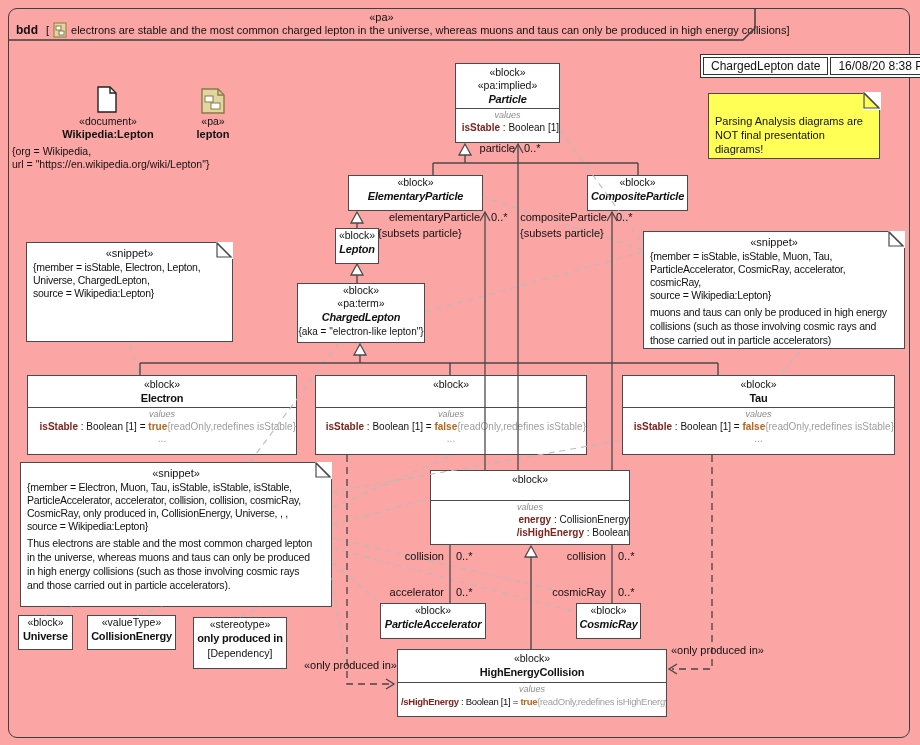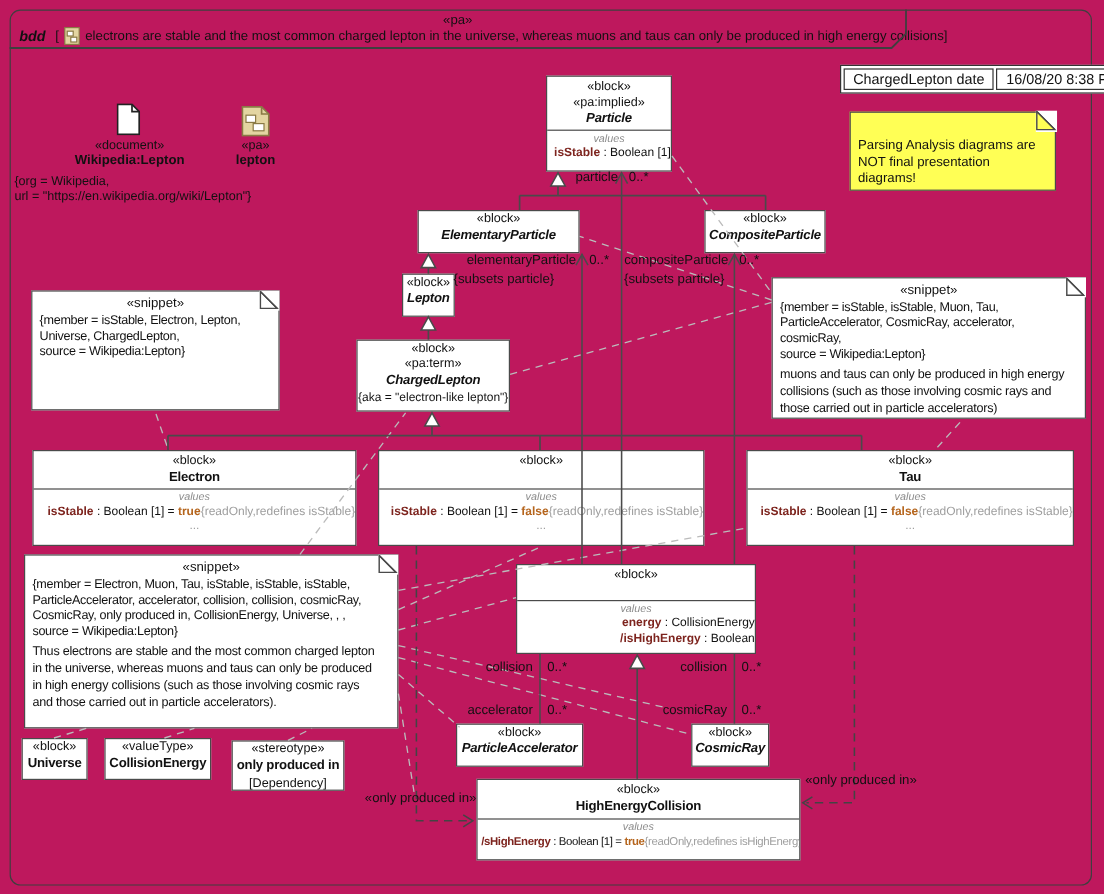--- a/index.html
+++ b/index.html
@@ -1,27 +1,27 @@
 <!DOCTYPE html>
 <html><head>
 <meta charset="utf-8">
 <style>
   html,body{margin:0;padding:0;background:#fff;}
-  .canvas{position:relative;width:920px;height:745px;background:#be185d;overflow:hidden;
+  .canvas{position:relative;width:920px;height:745px;background:#fca5a5;overflow:hidden;
           font-family:"Liberation Sans",sans-serif;color:#111;}
   .frame{position:absolute;left:8px;top:8px;width:900px;height:728px;
          border:1.6px solid #3f3f3f;border-radius:9px;z-index:0;}
   svg.wires{position:absolute;left:0;top:0;z-index:5;pointer-events:none;}
 
   
   .tab-kw{position:absolute;left:8px;top:11px;width:747px;text-align:center;
           font-size:11px;z-index:2;}
   .tab-line{position:absolute;left:16px;top:22px;z-index:2;display:flex;align-items:center;gap:4px;
             font-size:11px;white-space:nowrap;}
-  .tab-line .kind{font-weight:bold;font-size:12px;margin-right:4px;font-style:italic;}
+  .tab-line .kind{font-weight:bold;font-size:12px;margin-right:4px;}
 
   
   .blk{position:absolute;z-index:2;background:#fff;border:1.4px solid #4a4a4a;
        text-align:center;box-sizing:border-box;}
   .blk .st{font-size:10.5px;line-height:13px;}
   .blk .nm{font-size:11px;font-weight:bold;line-height:15px;letter-spacing:-0.2px;white-space:nowrap;overflow:hidden;}
   .blk.abstract .nm{font-style:italic;}
   .hdr{padding-top:2px;box-sizing:border-box;}
   .vals{border-top:1.4px solid #4a4a4a;}
   .vlab{font-size:9px;font-style:italic;color:#8c8c8c;line-height:11px;margin-top:1px;}
@@ -277,21 +277,21 @@
   <div class="blk" style="left:18px;top:615px;width:55px;height:35px">
     <div class="st">«block»</div>
     <div class="nm">Universe</div>
   </div>
 
   <div class="blk" style="left:87px;top:615px;width:89px;height:35px">
     <div class="st">«valueType»</div>
     <div class="nm">CollisionEnergy</div>
   </div>
 
-  <div class="blk" style="left:193px;top:617px;width:94px;height:42px">
+  <div class="blk" style="left:193px;top:617px;width:94px;height:52px">
     <div class="st">«stereotype»</div>
     <div class="nm">only produced in</div>
     <div class="metaline">[Dependency]</div>
   </div>
 
   <div class="note" style="left:26px;top:242px;width:207px;height:100px">
     <svg class="fold" width="17" height="17">
         <rect width="17" height="17" fill="#fff"></rect>
         <polygon points="1,1 1,15 15,15" fill="#fff" stroke="#4a4a4a" stroke-width="1.2"></polygon>
         <path d="M1,1 L15,15" stroke="#4a4a4a" stroke-width="1.2"></path>

